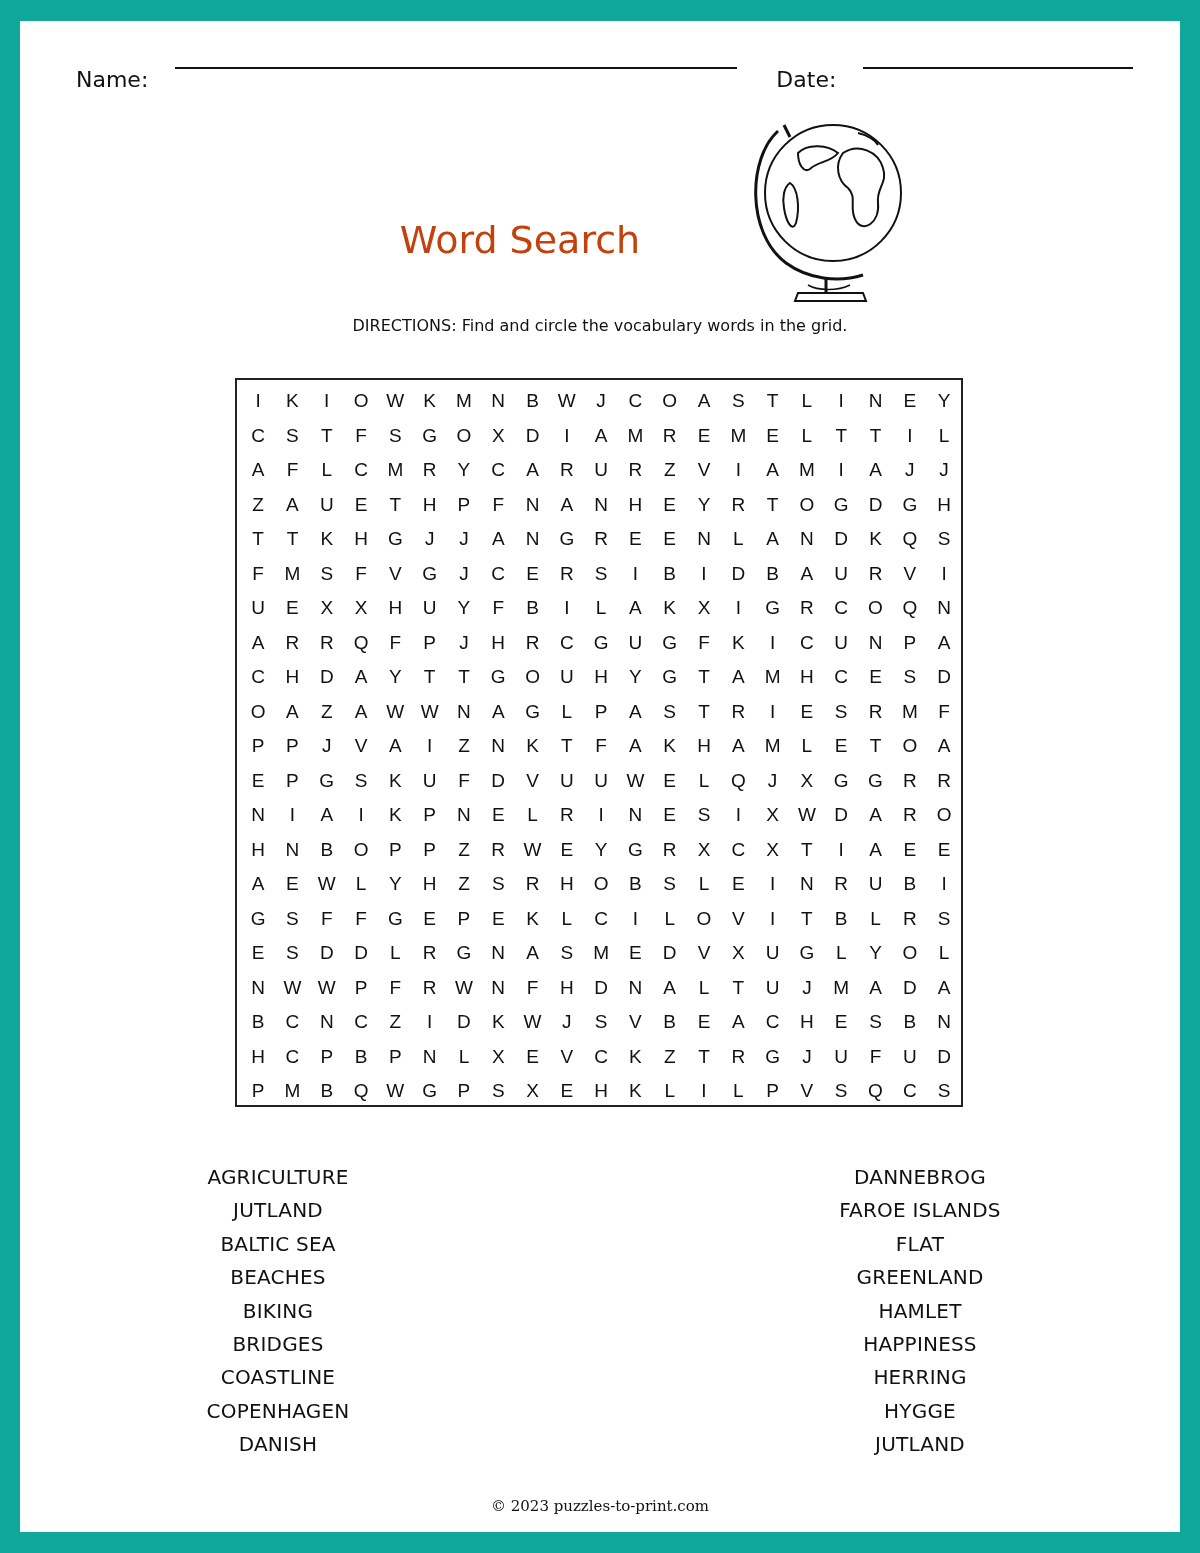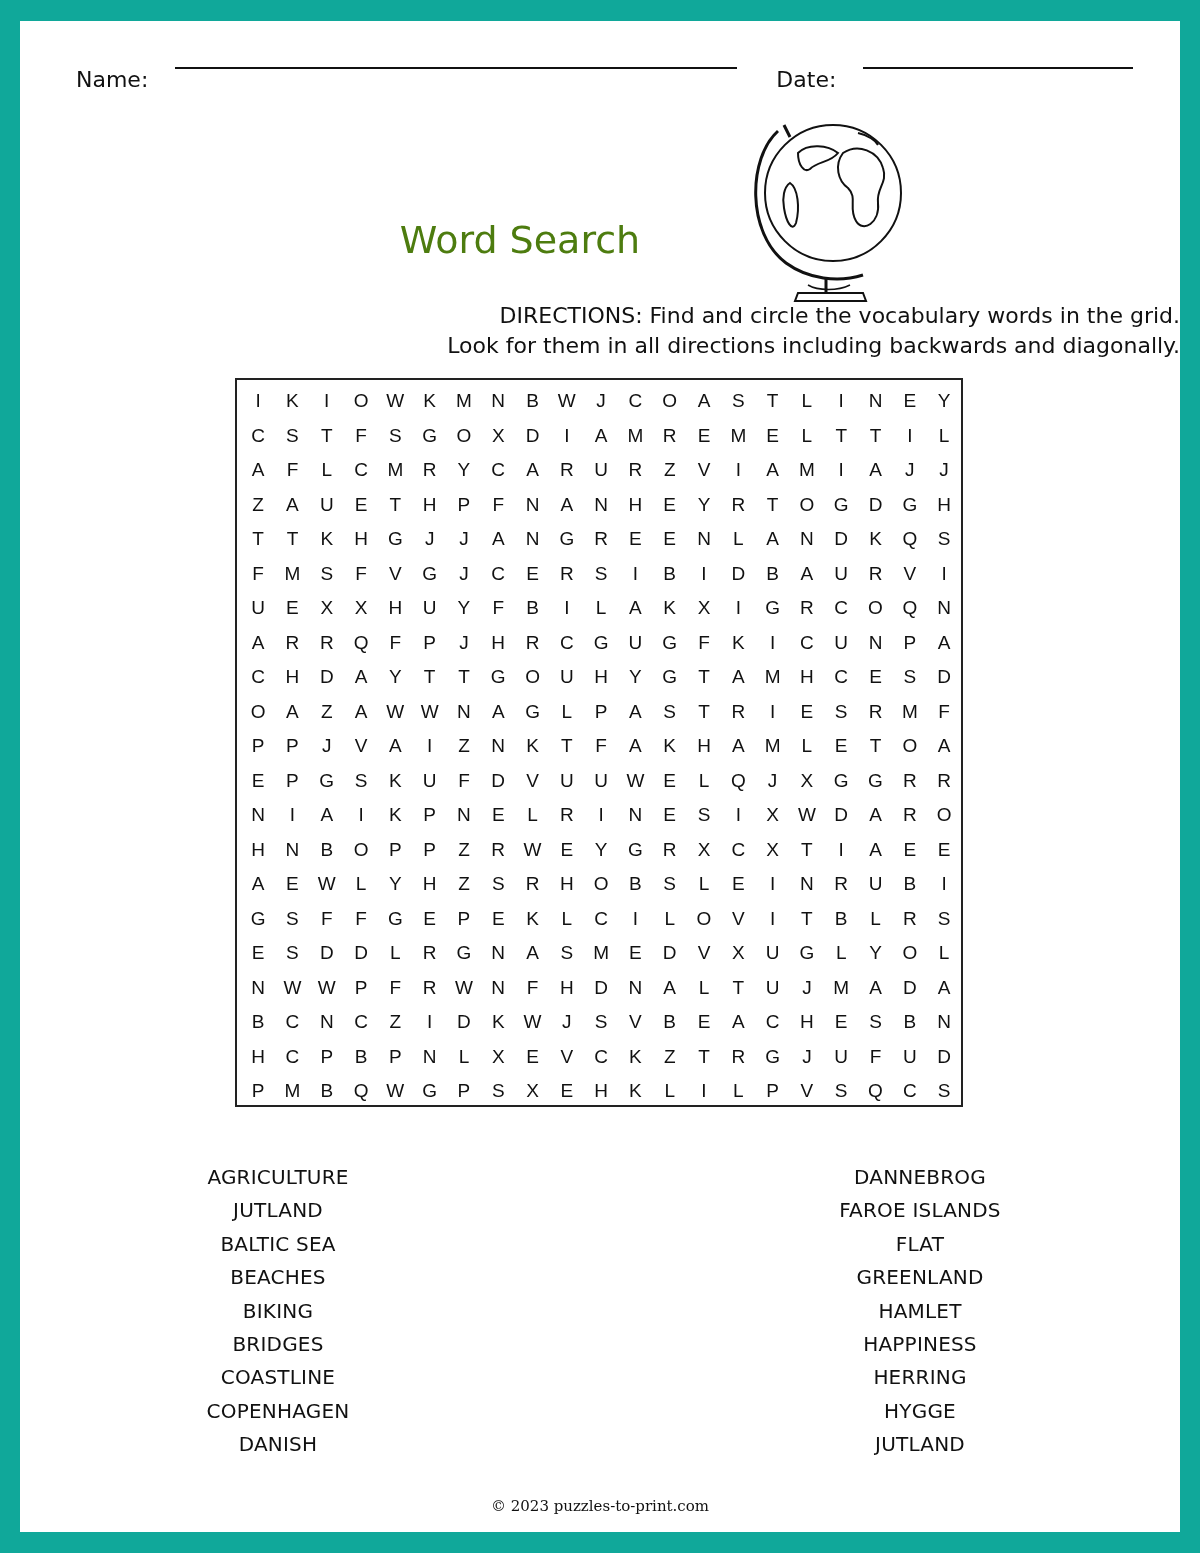--- a/index.html
+++ b/index.html
@@ -42,32 +42,32 @@
     color: #111;
   }
   .subtitle {
     position: absolute;
     left: 340px; top: 196px;
     width: 320px;
     text-align: center;
     font-family: "DejaVu Sans", sans-serif;
     font-size: 38px;
     line-height: 46px;
-    color: #4d7c0f;
+    color: #c2410c;
   }
   .globe {
     position: absolute;
     left: 718px; top: 92px;
     width: 170px; height: 200px;
   }
   .directions {
     position: absolute;
-    left: 0; right: 0; top: 280px;
-    text-align: right;
-    font-size: 22px;
+    left: 0; right: 0; top: 290px;
+    text-align: center;
+    font-size: 16px;
     line-height: 30px;
   }
   .grid-box {
     position: absolute;
     left: 215px; top: 357px;
     width: 728px; height: 729px;
     border: 2px solid #222;
     box-sizing: border-box;
   }
   .grid {
@@ -127,21 +127,20 @@
     <path d="M105 40 C120 30 140 38 145 55 C150 70 138 75 140 90 C142 110 125 120 118 108 C110 95 120 85 110 75 C100 68 96 52 105 40Z"></path>
     <path d="M52 70 C60 75 62 95 58 110 C54 120 48 108 46 95 C44 85 46 74 52 70Z"></path>
     <path d="M120 20 C130 22 138 28 140 32"></path>
     <path d="M88 165 L88 180" stroke-width="3"></path>
     <path d="M60 180 L125 180 L128 188 L57 188 Z"></path>
     <path d="M70 172 C80 178 100 178 112 172" stroke-width="1.5"></path>
   </svg>
 
   <div class="directions">
     <div>DIRECTIONS:  Find and circle the vocabulary words in the grid.</div>
-    <div>Look for them in all directions including backwards and diagonally.</div>
   </div>
 
   <div class="grid-box">
     <div class="grid" id="grid">
         <div class="cell">I</div>
         <div class="cell">K</div>
         <div class="cell">I</div>
         <div class="cell">O</div>
         <div class="cell">W</div>
         <div class="cell">K</div>

